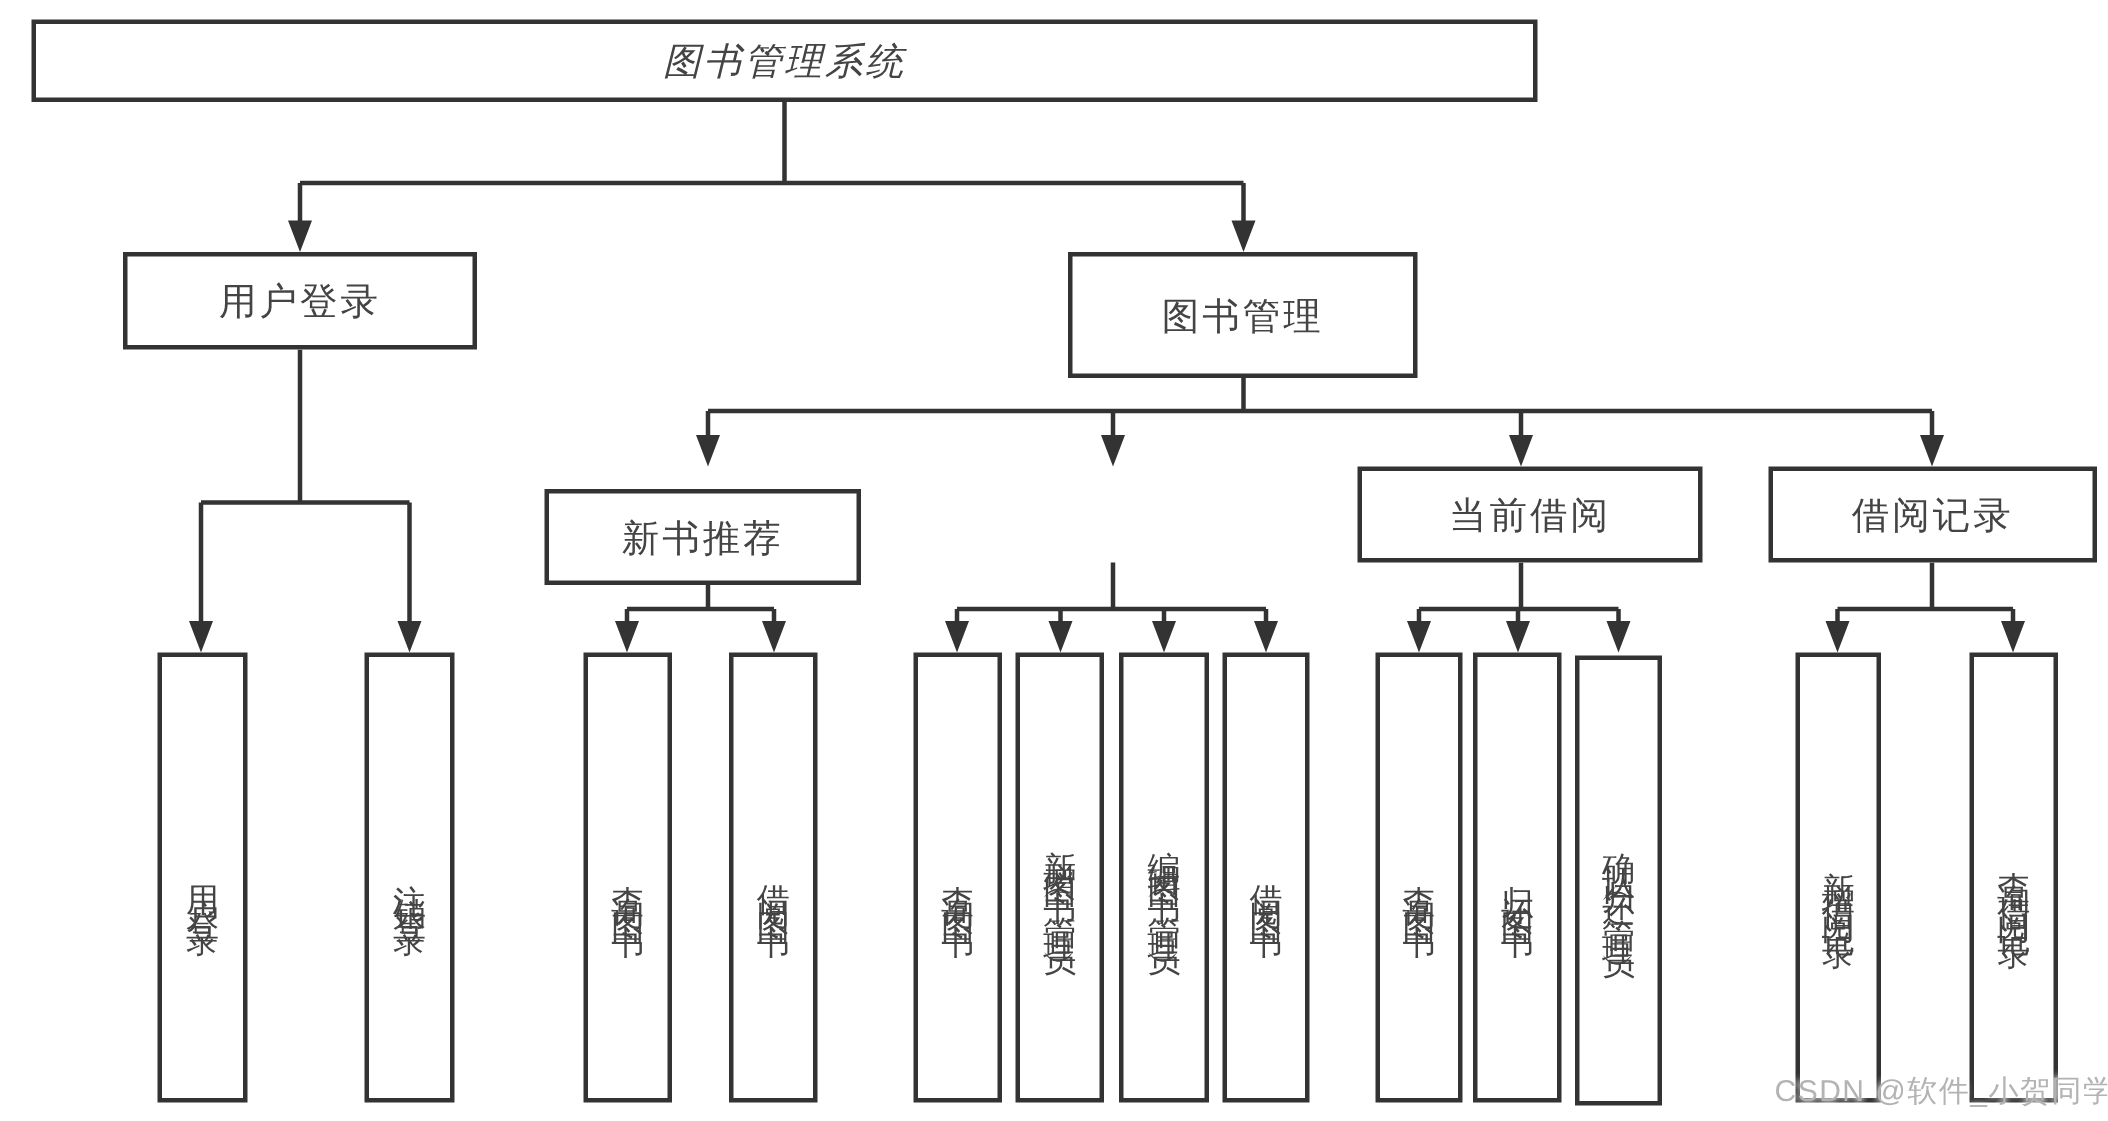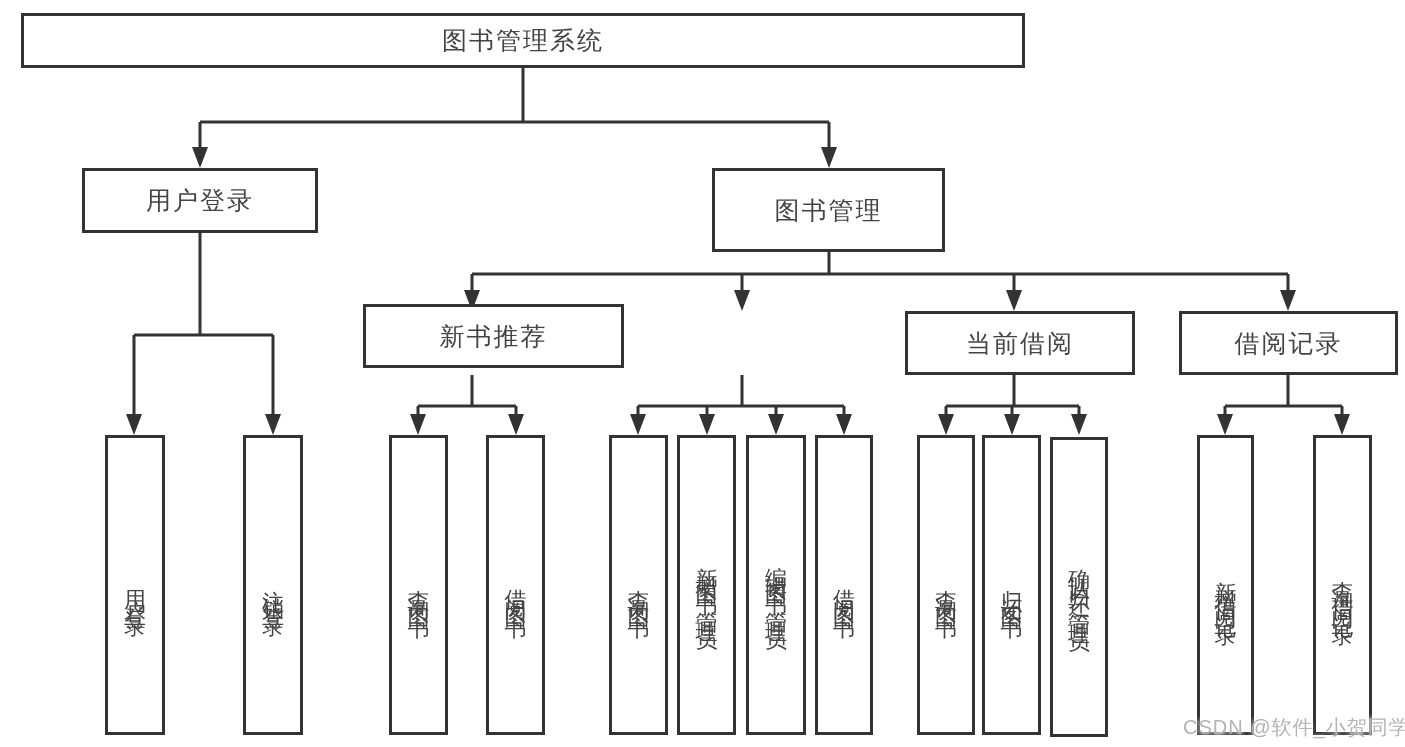--- a/index.html
+++ b/index.html
@@ -55,32 +55,32 @@
              M1288 375 V406 M1225 406 H1342 M1225 406 V418 M1342 406 V418"></path>
     <path fill="#333333" stroke="none" d="M192,147 h16 L200,168 z  M821,147 h16 L829,168 z
              M126,414 h16 L134,435 z  M265,414 h16 L273,435 z
              M464,290 h16 L472,311 z  M734,290 h16 L742,311 z  M1006,290 h16 L1014,311 z  M1280,290 h16 L1288,311 z
              M410,414 h16 L418,435 z  M508,414 h16 L516,435 z
              M630,414 h16 L638,435 z  M699,414 h16 L707,435 z  M768,414 h16 L776,435 z  M836,414 h16 L844,435 z
              M938,414 h16 L946,435 z  M1004,414 h16 L1012,435 z  M1071,414 h16 L1079,435 z
              M1217,414 h16 L1225,435 z  M1334,414 h16 L1342,435 z"></path>
   </svg>
 
-  <div class="box" style="left:21px;top:13px;width:1004px;height:55px;">
+  <div class="box" style="left:21px;top:13px;width:1004px;height:55px;font-style:italic;">
     <span class="hlabel">图书管理系统</span>
   </div>
 
   <div class="box" style="left:82px;top:168px;width:236px;height:65px;">
     <span class="hlabel">用户登录</span>
   </div>
   <div class="box" style="left:712px;top:168px;width:233px;height:84px;">
     <span class="hlabel">图书管理</span>
   </div>
 
-  <div class="box" style="left:363px;top:304px;width:261px;height:64px;">
+  <div class="box" style="left:363px;top:326px;width:211px;height:64px;">
     <span class="hlabel">新书推荐</span>
   </div>
   <div class="box" style="left:905px;top:311px;width:230px;height:64px;">
     <span class="hlabel">当前借阅</span>
   </div>
   <div class="box" style="left:1179px;top:311px;width:219px;height:64px;">
     <span class="hlabel">借阅记录</span>
   </div>
 
   <div class="box vbox" style="left:105px;top:435px;width:60px;height:300px;">

